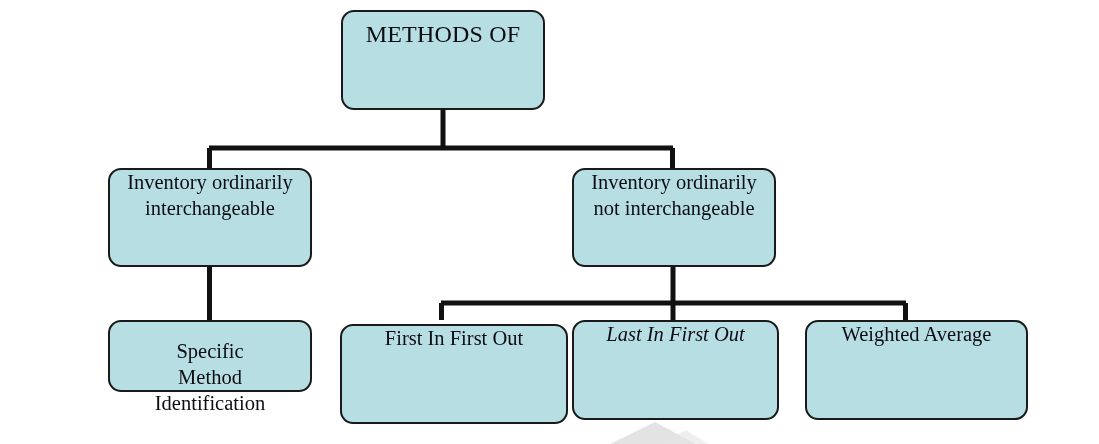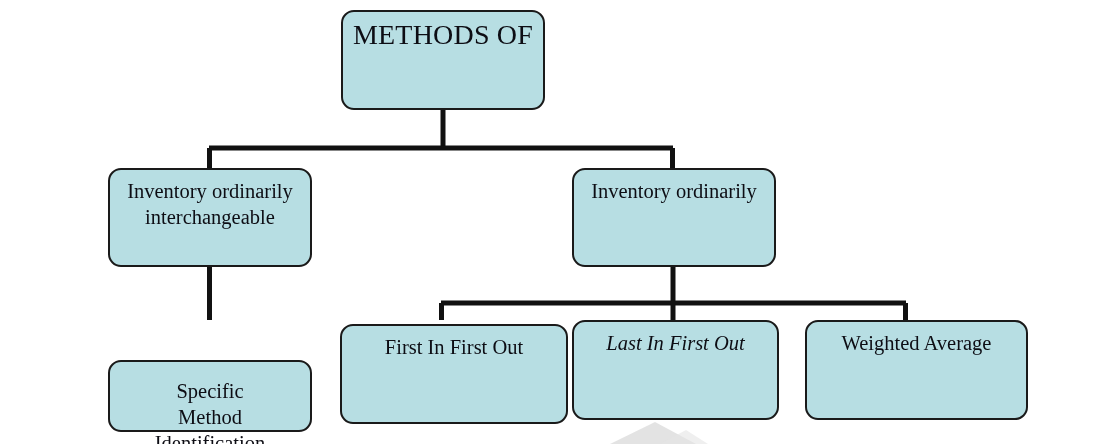--- a/index.html
+++ b/index.html
@@ -24,31 +24,30 @@
   }
   .node {
     position: absolute;
     box-sizing: border-box;
     background: #b7dee3;
     border: 2px solid #1a1a1a;
     border-radius: 13px;
     color: #0d0d14;
     text-align: center;
     display: block;
-    padding-top: 9px;
     z-index: 2;
   }
   .node .line {
     display: block;
     font-size: 20.5px;
     line-height: 25.5px;
     white-space: nowrap;
   }
   .node.root .line {
-    font-size: 28px;
+    font-size: 24px;
     line-height: 25.5px;
     letter-spacing: 0.2px;
   }
   .node.root {
     padding-top: 10px;
   }
   .node.leaf-specific {
     padding-top: 16px;
   }
   .node.leaf-specific .line {
@@ -96,23 +95,24 @@
     <span class="line">METHODS OF</span>
   </div>
 
   <div class="node" style="left:108px; top:168px; width:204px; height:99px;">
     <span class="line">Inventory ordinarily</span>
     <span class="line">interchangeable</span>
   </div>
 
   <div class="node" style="left:572px; top:168px; width:204px; height:99px;">
     <span class="line">Inventory ordinarily</span>
+    <span class="line">not interchangeable</span>
   </div>
 
-  <div class="node leaf-specific" style="left:108px; top:320px; width:204px; height:72px;margin-top:40px;">
+  <div class="node leaf-specific" style="left:108px; top:320px; width:204px; height:72px;">
     <span class="line">Specific</span>
     <span class="line">Method</span>
     <span class="line">Identification</span>
   </div>
 
   <div class="node" style="left:340px; top:324px; width:228px; height:100px;">
     <span class="line">First In First Out</span>
   </div>
 
   <div class="node" style="left:572px; top:320px; width:207px; height:100px;font-style:italic;">

